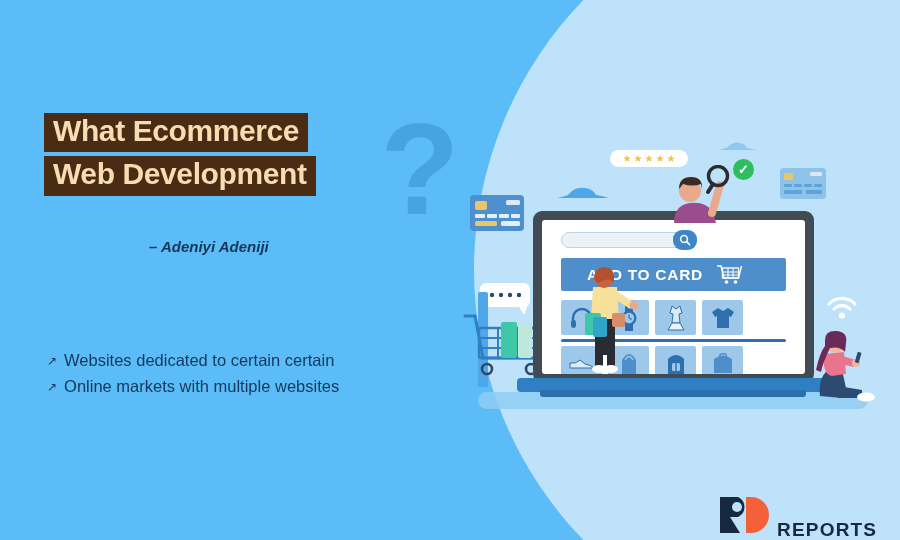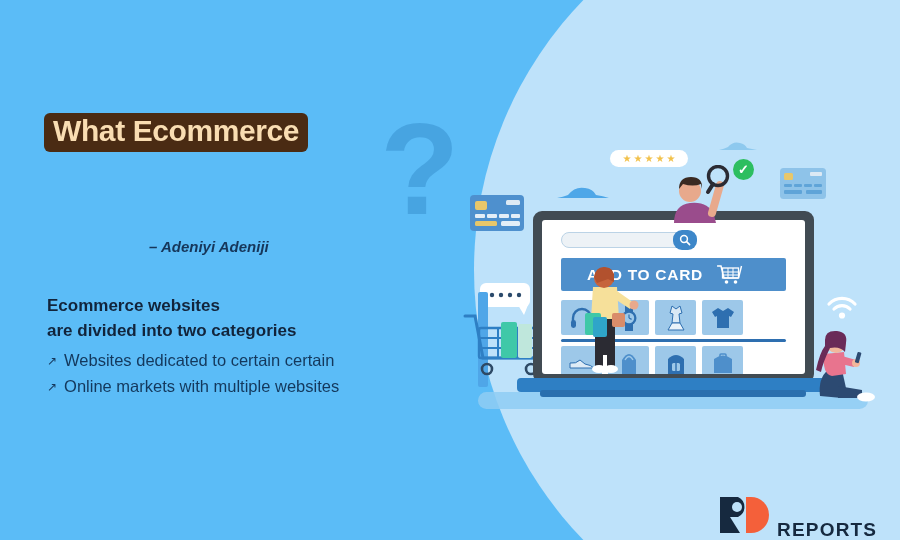--- a/index.html
+++ b/index.html
@@ -16,21 +16,21 @@
   .bg-circle {
     position:absolute;
     left:474px; top:-118px;
     width:776px; height:776px;
     border-radius:50%;
     background:#BEE2FA;
   }
 
   
   .headline { position:absolute; left:44px; top:113px; }
-  .hl-row { display:inline-block; background:#4A2B13; padding:2px 9px 5px 9px; margin-bottom:4px;border-radius:6px; }
+  .hl-row { display:inline-block; background:#4A2B13; padding:2px 9px 5px 9px; margin-bottom:4px; }
   .hl-row span {
     display:block;
     color:#F9DDB2;
     font-size:30px;
     font-weight:bold;
     letter-spacing:-0.4px;
     line-height:1.08;
     white-space:nowrap;
   }
   .subhead {
@@ -144,27 +144,26 @@
 
   <div class="bg-base"></div>
   <div class="bg-circle"></div>
 
   <div class="qmark">?</div>
 
   <div class="headline">
     <div class="hl-row">
       <span>What Ecommerce</span>
     </div><br>
+    <div class="hl-row">
+      <span>Web Development</span>
+    </div>
   </div>
   <div class="author">– Adeniyi Adeniji</div>
 
-  <div class="cat-title">
-    <div>Ecommerce websites</div>
-    <div>are divided into two categories</div>
-  </div>
 
   <div class="bullets">
     <div class="bullet">
       <span class="arrow">↗</span>
       <span>Websites dedicated to certain certain</span>
     </div>
     <div class="bullet">
       <span class="arrow">↗</span>
       <span>Online markets with multiple websites</span>
     </div>

